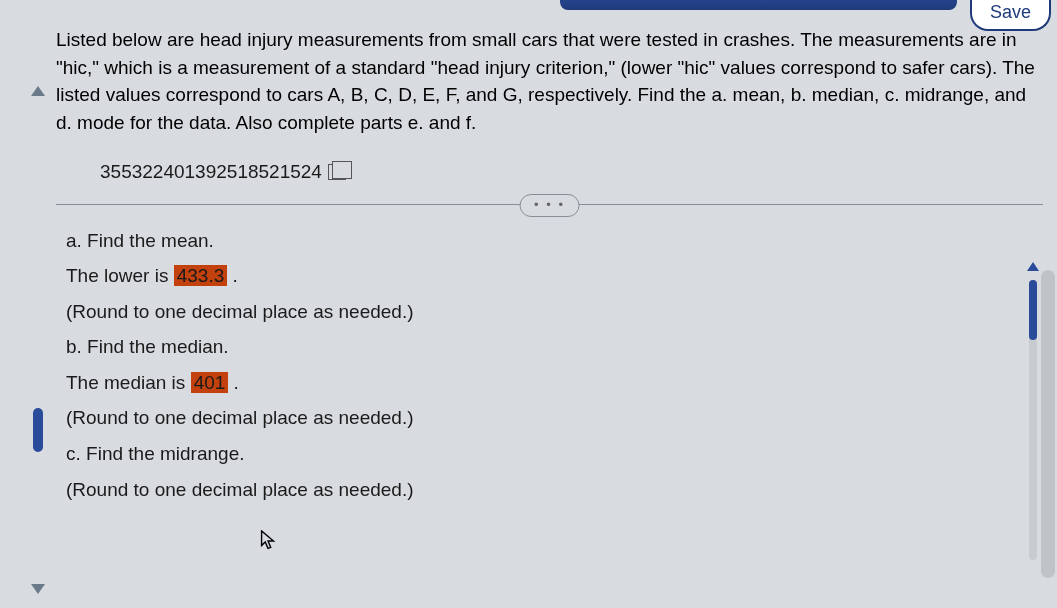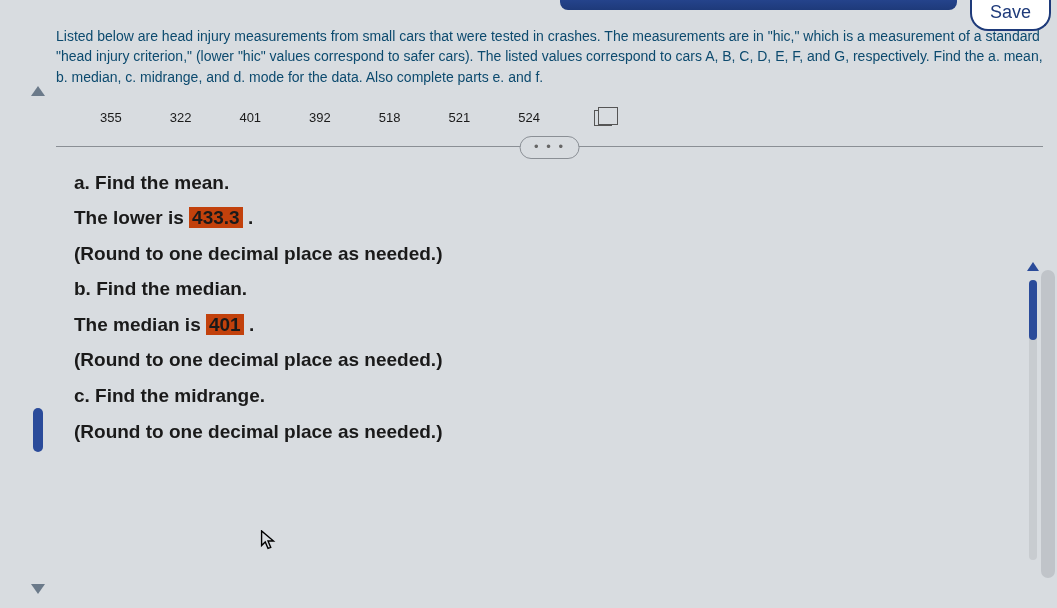--- a/index.html
+++ b/index.html
@@ -69,27 +69,26 @@
   }
   .scroll-triangle-up { border-bottom: 10px solid #6b7a8a; }
   .scroll-triangle-down { border-top: 10px solid #6b7a8a; }
   .content {
     flex: 1;
     padding: 0 8px;
     font-size: 19px;
     line-height: 1.45;
   }
   .prompt-text {
-    font-size: 14px;
-    color: #0c4a6e;
+    font-size: 19px;
+    color: #000000;
   }
   .data-row {
     display: flex;
-    gap: 48px;
-    font-size: 13px;
+    font-size: 19px;
     margin: 22px 0 18px 44px;
     align-items: center;
   }
   .copy-icon {
     width: 18px; height: 16px;
     border: 1.5px solid #555;
     position: relative;
     margin-left: 6px;
     cursor: pointer;
   }
@@ -117,21 +116,21 @@
     background: #d8dce0;
     border: 1.5px solid #8a8f95;
     border-radius: 12px;
     padding: 1px 14px;
     font-size: 13px;
     letter-spacing: 2px;
     color: #666;
     cursor: pointer;
   }
   .qa { margin-left: 6px; }
-  .qa p { margin: 8px 12px; font-size: 19px; font-weight: bold; }
+  .qa p { margin: 8px 4px; font-size: 19px; }
   .answer-val {
     background: #c2410c;
     padding: 0 3px;
   }
   .input-box {
     display: inline-block;
     width: 28px;
     height: 20px;
     border: 1.5px solid #555;
     background: #fff;

